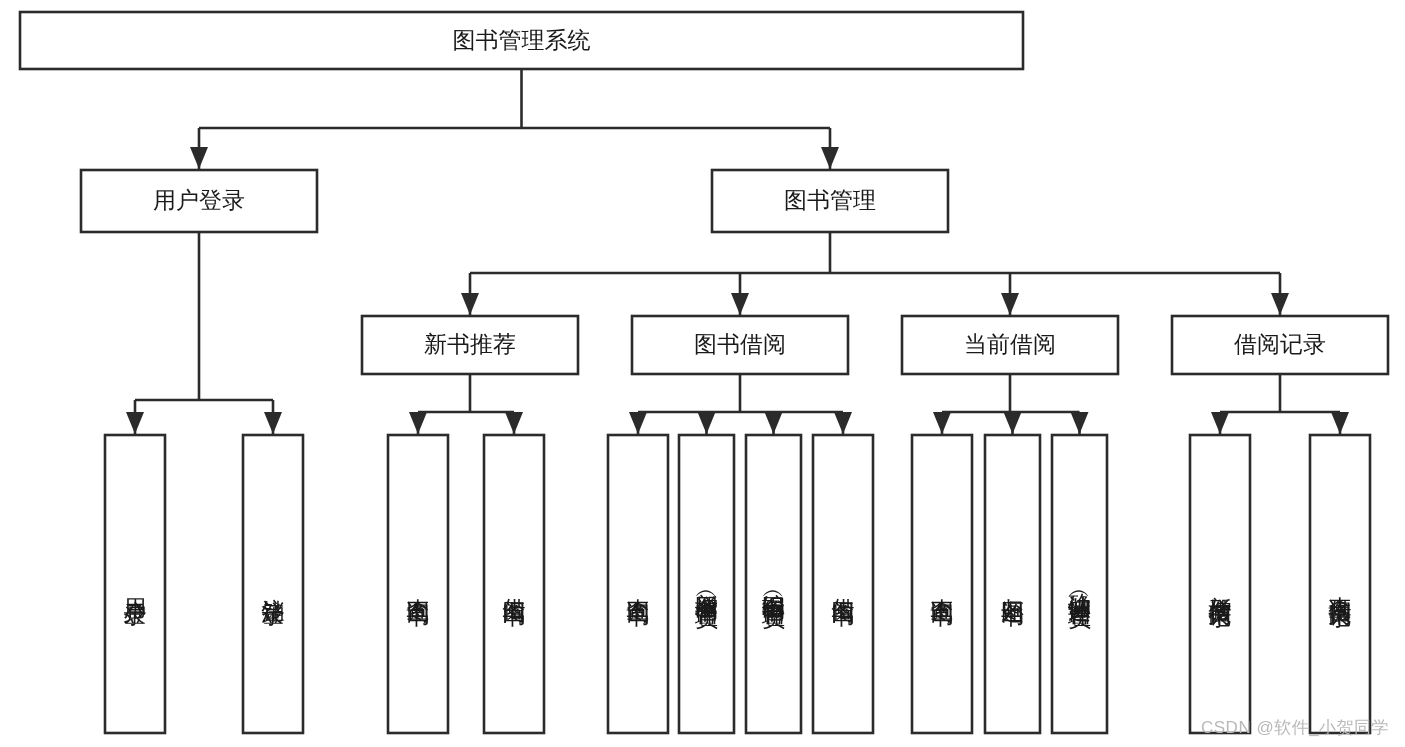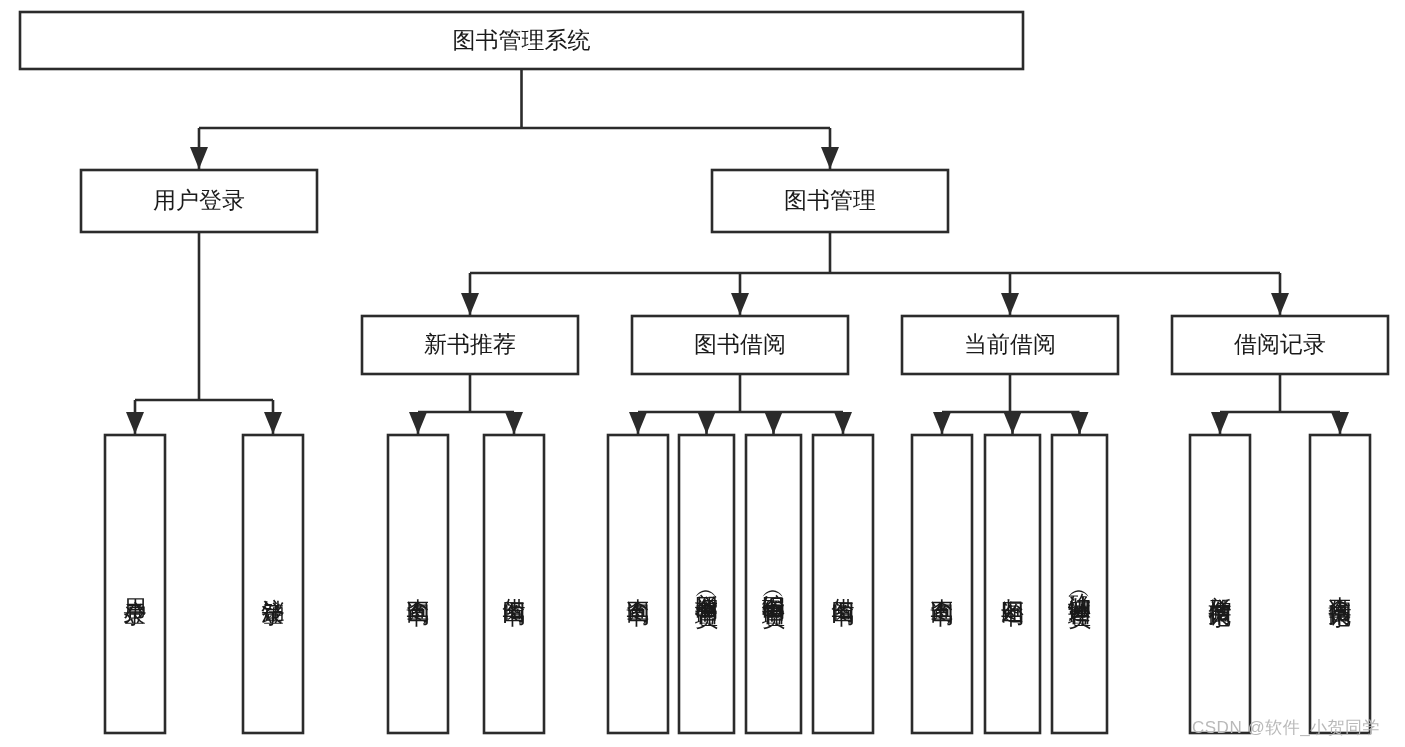--- a/index.html
+++ b/index.html
@@ -199,15 +199,15 @@
         <span>确认归还（管理员）</span>
       </div>
       <div class="node-label-v" style="left: 1190px; top: 435px; width: 60px; height: 298px; display: flex; align-items: center; justify-content: center;">
         <span>新增借阅记录</span>
       </div>
       <div class="node-label-v" style="left: 1310px; top: 435px; width: 60px; height: 298px; display: flex; align-items: center; justify-content: center;">
         <span>查询借阅记录</span>
       </div>
     </div>
 
-  <div class="watermark" style="left: 1192px; top: 716px;">CSDN @软件_小贺同学</div>
+  <div class="watermark" style="left: 1192px; top: 716px; padding-left: 9px;">CSDN @软件_小贺同学</div>
 
 </div>
 
 </body></html>

